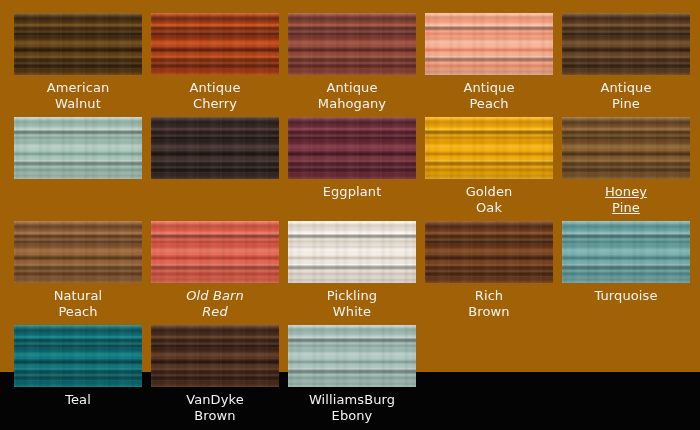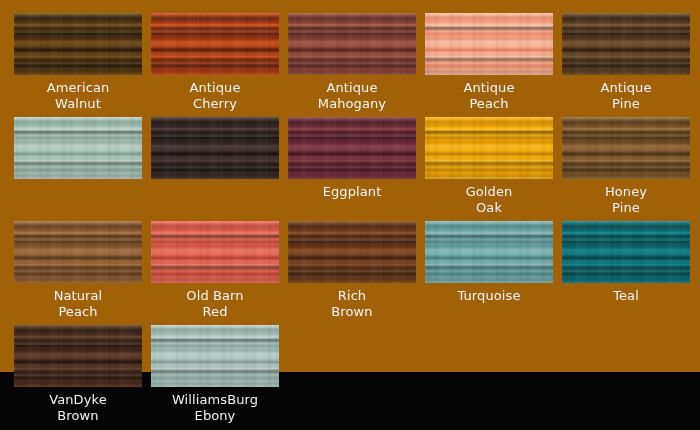--- a/index.html
+++ b/index.html
@@ -201,42 +201,52 @@
         <div class="label" style="color: rgb(244, 244, 244);">Golden
 Oak</div>
       </div>
       <div class="swatch-cell">
         <div class="chip">
           <div class="grain-base" style="background: repeating-linear-gradient(rgb(155, 111, 60) 0px, rgb(122, 83, 41) 3px, rgb(79, 52, 21) 6px, rgb(122, 83, 41) 9px, rgb(155, 111, 60) 13px, rgb(122, 83, 41) 17px, rgb(79, 52, 21) 21px, rgb(122, 83, 41) 26px, rgb(155, 111, 60) 31px);"></div>
           <div class="grain-a"></div>
           <div class="grain-b"></div>
           <div class="grain-c"></div>
         </div>
-        <div class="label" style="color: rgb(244, 244, 244);">Honey
+        <div class="label" style="color: rgb(244, 244, 244); text-decoration: underline;">Honey
 Pine</div>
       </div>
       <div class="swatch-cell">
         <div class="chip">
           <div class="grain-base" style="background: repeating-linear-gradient(rgb(169, 115, 67) 0px, rgb(141, 92, 51) 3px, rgb(94, 58, 28) 6px, rgb(141, 92, 51) 9px, rgb(169, 115, 67) 13px, rgb(141, 92, 51) 17px, rgb(94, 58, 28) 21px, rgb(141, 92, 51) 26px, rgb(169, 115, 67) 31px);"></div>
           <div class="grain-a"></div>
           <div class="grain-b"></div>
           <div class="grain-c"></div>
         </div>
         <div class="label" style="color: rgb(244, 244, 244);">Natural
 Peach</div>
       </div>
       <div class="swatch-cell">
         <div class="chip">
           <div class="grain-base" style="background: repeating-linear-gradient(rgb(240, 122, 102) 0px, rgb(226, 96, 76) 3px, rgb(196, 71, 54) 6px, rgb(226, 96, 76) 9px, rgb(240, 122, 102) 13px, rgb(226, 96, 76) 17px, rgb(196, 71, 54) 21px, rgb(226, 96, 76) 26px, rgb(240, 122, 102) 31px);"></div>
           <div class="grain-a"></div>
           <div class="grain-b"></div>
           <div class="grain-c"></div>
         </div>
-        <div class="label" style="color: rgb(244, 244, 244);">Old Barn
+        <div class="label" style="color: rgb(244, 244, 244); font-style: italic;">Old Barn
 Red</div>
+      </div>
+      <div class="swatch-cell">
+        <div class="chip">
+          <div class="grain-base" style="background: repeating-linear-gradient(rgb(253, 248, 242) 0px, rgb(242, 235, 226) 3px, rgb(222, 211, 198) 6px, rgb(242, 235, 226) 9px, rgb(253, 248, 242) 13px, rgb(242, 235, 226) 17px, rgb(222, 211, 198) 21px, rgb(242, 235, 226) 26px, rgb(253, 248, 242) 31px);"></div>
+          <div class="grain-a"></div>
+          <div class="grain-b"></div>
+          <div class="grain-c"></div>
+        </div>
+        <div class="label" style="color: rgb(244, 244, 244);">Pickling
+White</div>
       </div>
       <div class="swatch-cell">
         <div class="chip">
           <div class="grain-base" style="background: repeating-linear-gradient(rgb(140, 79, 40) 0px, rgb(109, 58, 27) 3px, rgb(68, 34, 14) 6px, rgb(109, 58, 27) 9px, rgb(140, 79, 40) 13px, rgb(109, 58, 27) 17px, rgb(68, 34, 14) 21px, rgb(109, 58, 27) 26px, rgb(140, 79, 40) 31px);"></div>
           <div class="grain-a"></div>
           <div class="grain-b"></div>
           <div class="grain-c"></div>
         </div>
         <div class="label" style="color: rgb(244, 244, 244);">Rich
 Brown</div>

